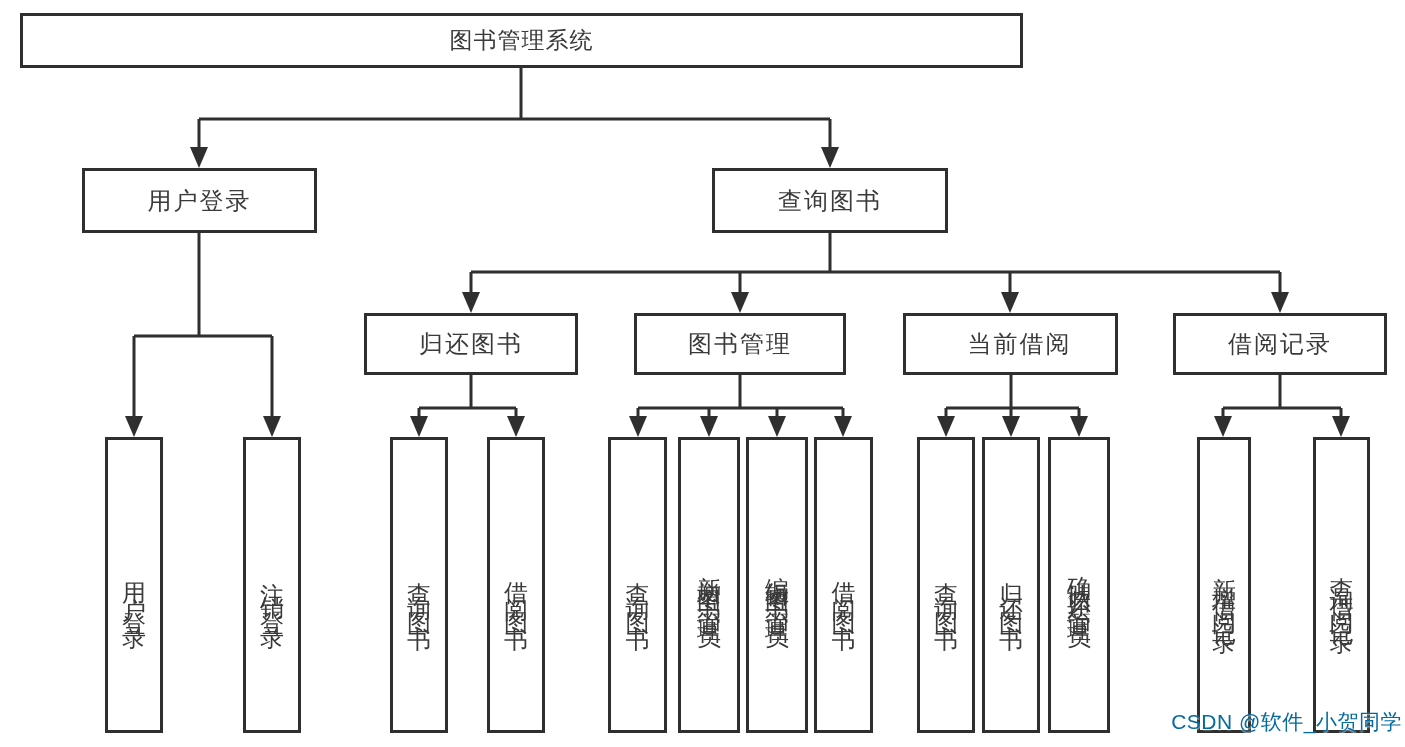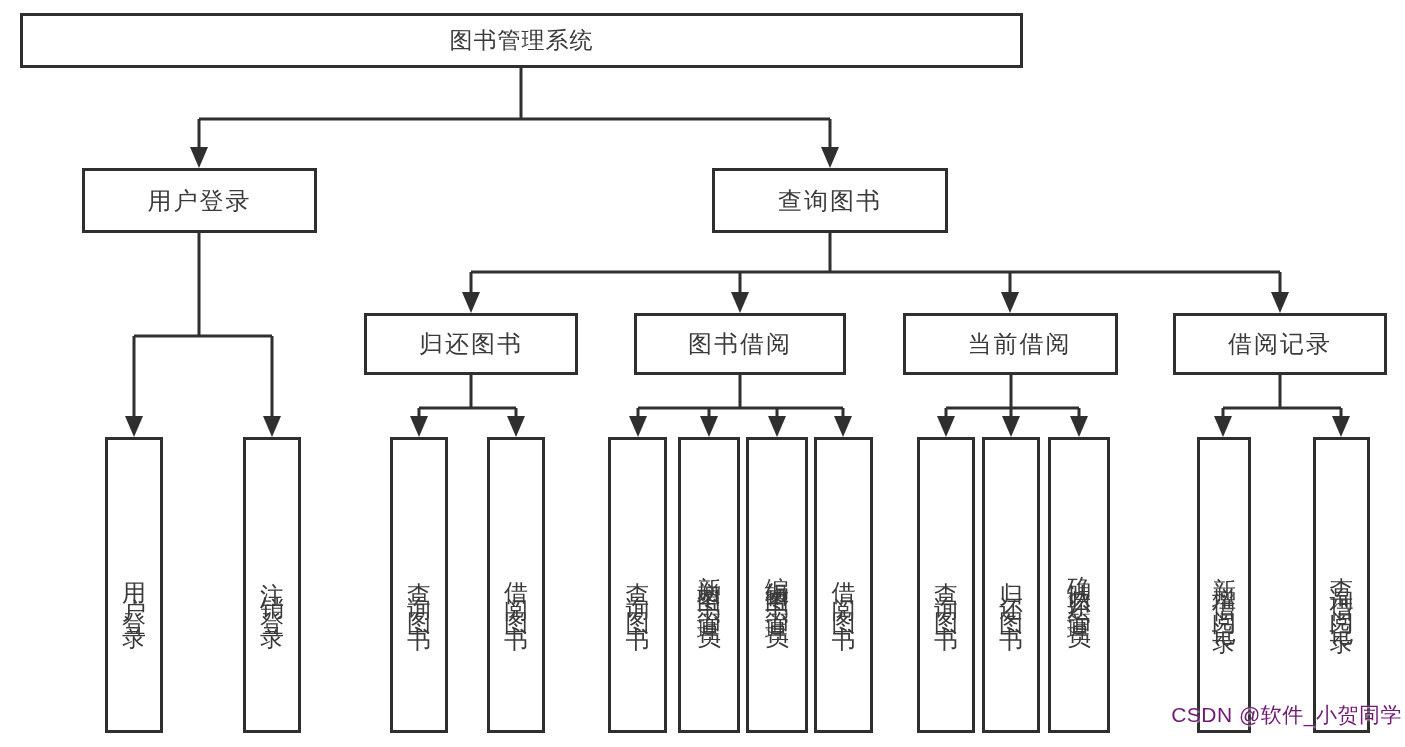--- a/index.html
+++ b/index.html
@@ -31,24 +31,24 @@
     font-size: 24px;
     line-height: 1;
     white-space: nowrap;
   }
   .v4 { letter-spacing: 15px; padding-top: 15px; }
   .v6 { letter-spacing: 11px; padding-top: 11px; }
   .v9 { letter-spacing: 7px; padding-top: 7px; }
   #watermark {
     position: absolute;
     right: 3px;
-    bottom: 18px;
+    bottom: 11px;
     font-size: 21px;
     letter-spacing: 0.5px;
-    color: #701a75;
+    color: #0369a1;
     white-space: nowrap;
     z-index: 5;
     text-shadow: 0 1px 2px rgba(255,255,255,0.9);
   }
 </style>
 </head>
 <body>
 
 <div id="canvas">
 
@@ -110,21 +110,21 @@
     <span class="hlabel">用户登录</span>
   </div>
   <div class="node" style="left:712px; top:168px; width:236px; height:65px;">
     <span class="hlabel">查询图书</span>
   </div>
 
   <div class="node" style="left:364px; top:313px; width:214px; height:62px;">
     <span class="hlabel">归还图书</span>
   </div>
   <div class="node" style="left:634px; top:313px; width:212px; height:62px;">
-    <span class="hlabel">图书借阅</span>
+    <span class="hlabel">图书管理</span>
   </div>
   <div class="node" style="left:903px; top:313px; width:215px; height:62px;padding-left:18px;">
     <span class="hlabel">当前借阅</span>
   </div>
   <div class="node" style="left:1173px; top:313px; width:214px; height:62px;">
     <span class="hlabel">借阅记录</span>
   </div>
 
   <div class="node" style="left:105px; top:437px; width:58px; height:296px;">
     <span class="vtext v4">用户登录</span>

